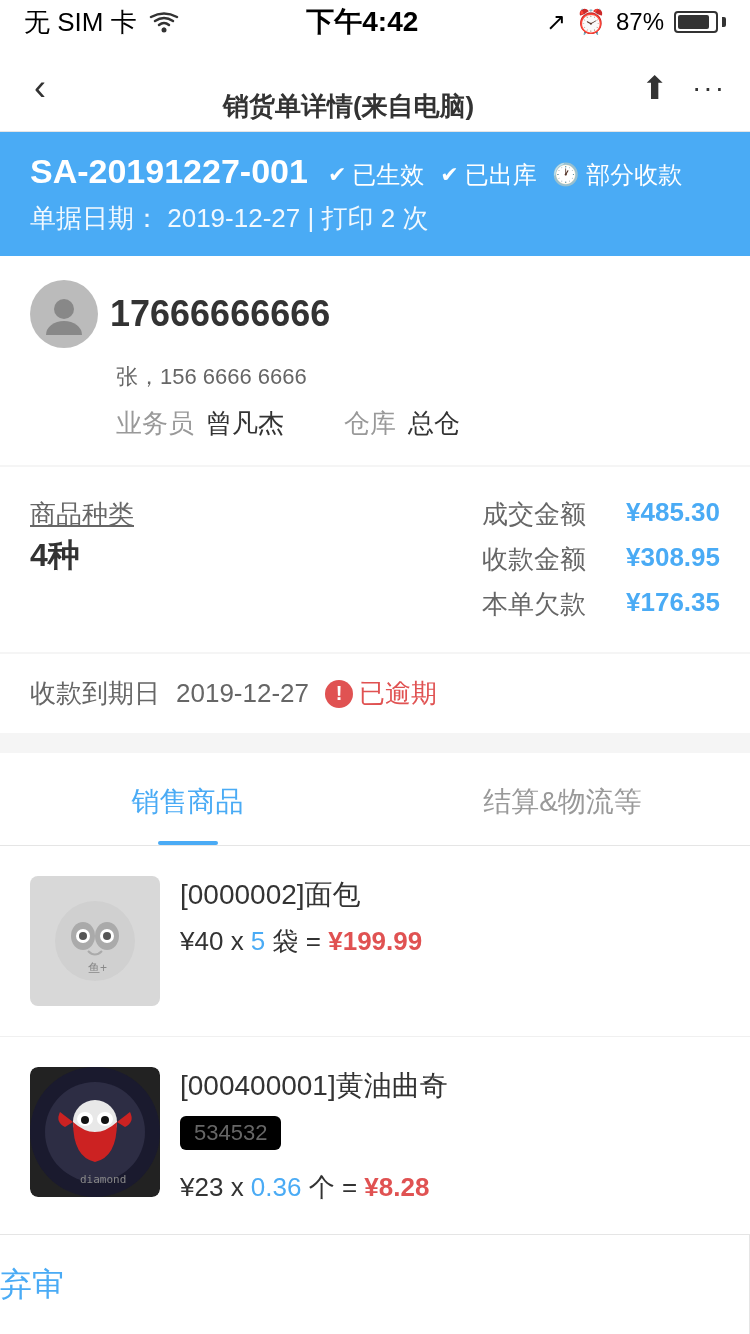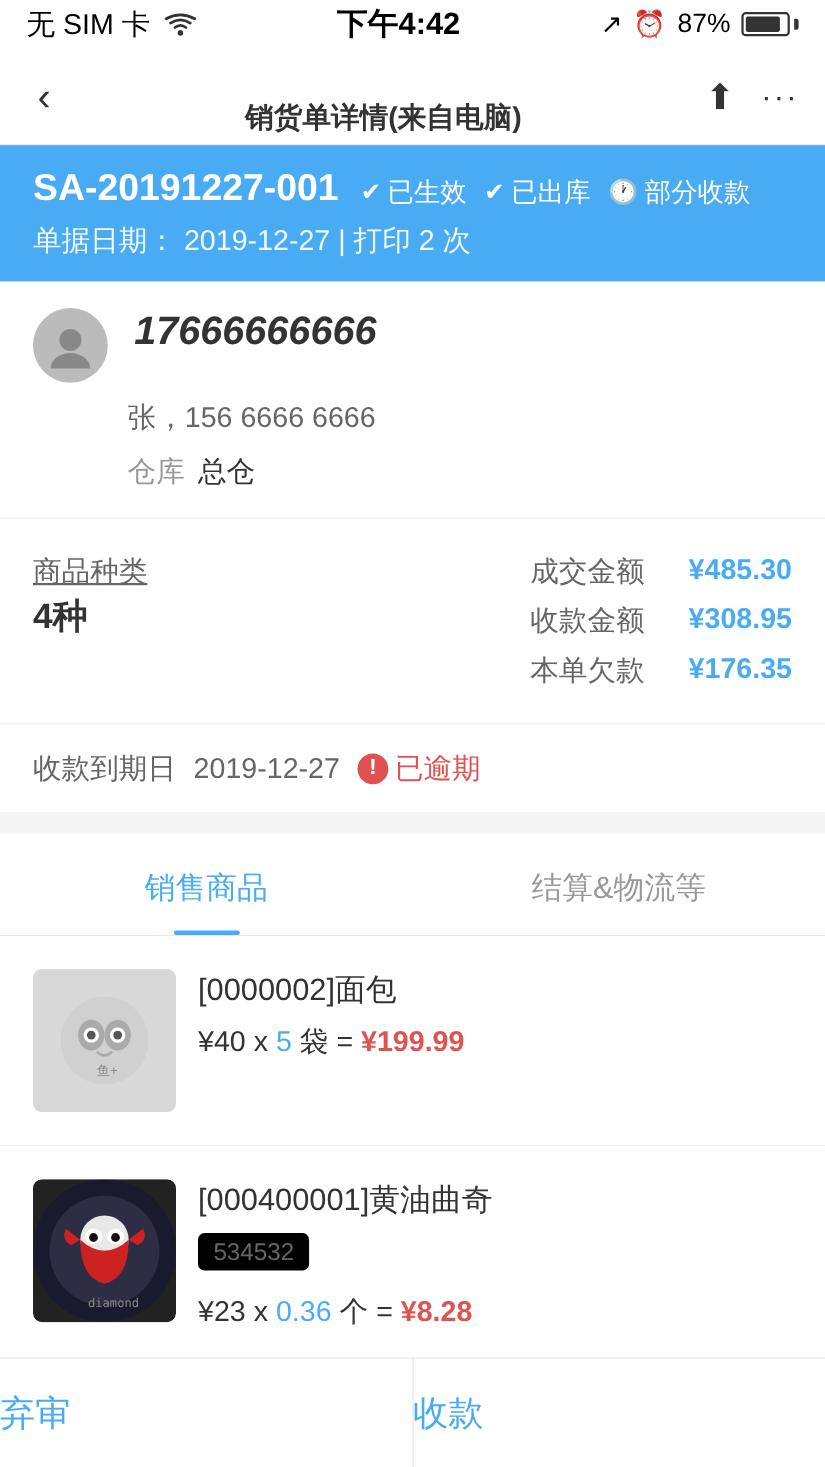--- a/index.html
+++ b/index.html
@@ -80,28 +80,28 @@
     }
 
     
     .customer-section {
       background: #fff;
       padding: 24px 30px;
       display: flex;
       flex-direction: column;
       gap: 14px;
     }
-    .customer-row1 { display: flex; align-items: flex-start; gap: 24px; font-style: italic; }
+    .customer-row1 { display: flex; align-items: center; gap: 12px; }
     .avatar {
       width: 68px; height: 68px; border-radius: 50%; background: #ccc;
       display: flex; align-items: center; justify-content: center;
       font-size: 32px; color: #fff; flex-shrink: 0;
     }
     .customer-name { font-size: 36px; font-weight: 600; color: #333; }
-    .customer-sub { font-size: 26px; color: #666; margin-left: 86px; }
+    .customer-sub { font-size: 22px; color: #666; margin-left: 86px; }
     .customer-meta {
       display: flex; gap: 60px; font-size: 26px; color: #666; margin-left: 86px;
     }
     .meta-item { display: flex; gap: 12px; }
     .meta-label { color: #999; }
     .meta-value { color: #333; }
 
     
     .summary-section {
       background: #fff;
@@ -268,20 +268,24 @@
       <svg width="42" height="42" viewBox="0 0 42 42">
         <circle cx="21" cy="16" r="10" fill="#888"></circle>
         <ellipse cx="21" cy="42" rx="18" ry="14" fill="#888"></ellipse>
       </svg>
     </div>
     <span class="customer-name">17666666666</span>
   </div>
   <div class="customer-sub">张，156 6666 6666</div>
   <div class="customer-meta">
     <div class="meta-item">
+      <span class="meta-label">业务员</span>
+      <span class="meta-value">曾凡杰</span>
+    </div>
+    <div class="meta-item">
       <span class="meta-label">仓库</span>
       <span class="meta-value">总仓</span>
     </div>
   </div>
 </div>
 
 <div class="summary-section" style="margin-top:2px;">
   <div class="summary-left">
     <div style="margin-bottom:2px;text-decoration:underline;">商品种类</div>
     <div style="font-size:32px;font-weight:600;color:#333;">4种</div>
@@ -388,16 +392,13 @@
         <span class="price-total">¥8.28</span>
       </div>
     </div>
   </div>
 </div>
 
 <div class="bottom-bar">
   <div class="bottom-btn left">
     <span>弃审</span>
   </div>
-  <div class="bottom-btn right">
-    <span>收款</span>
-  </div>
 </div>
 
 </body></html>

